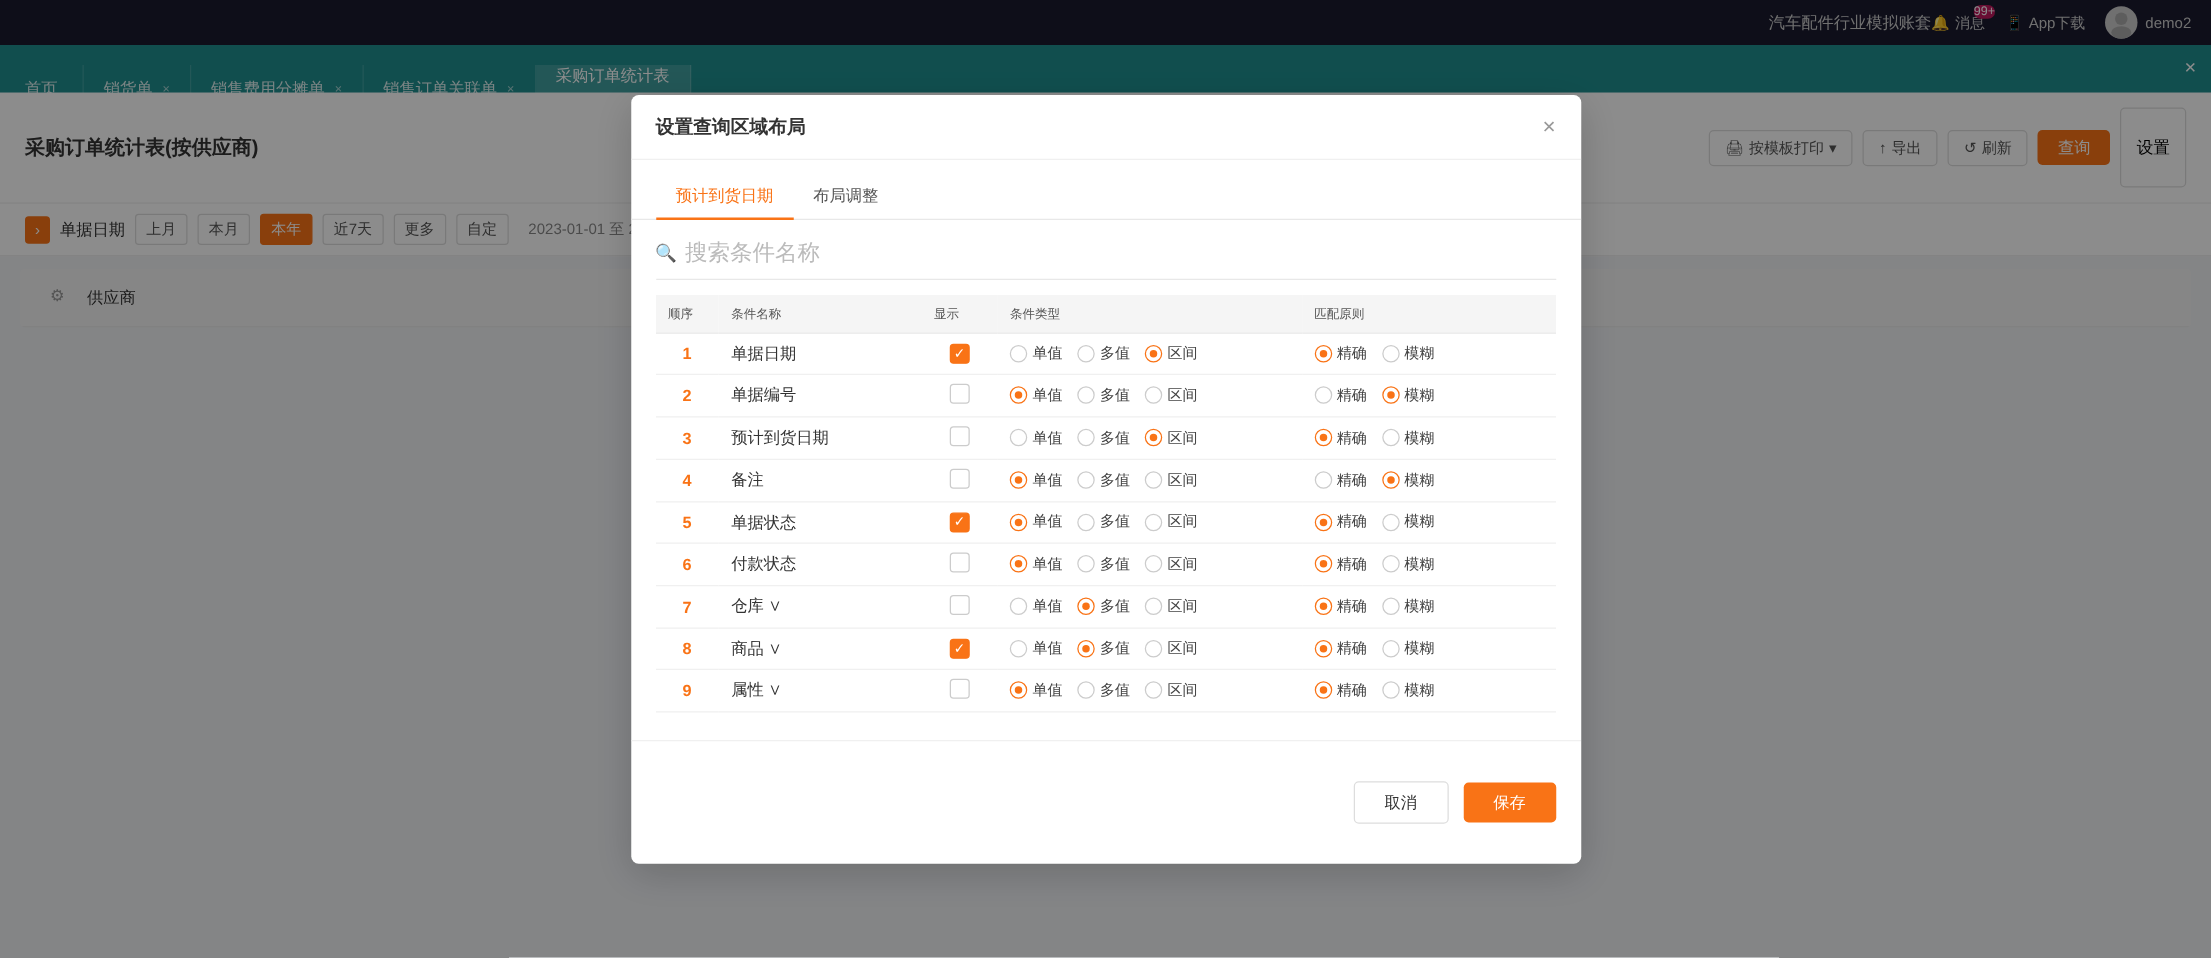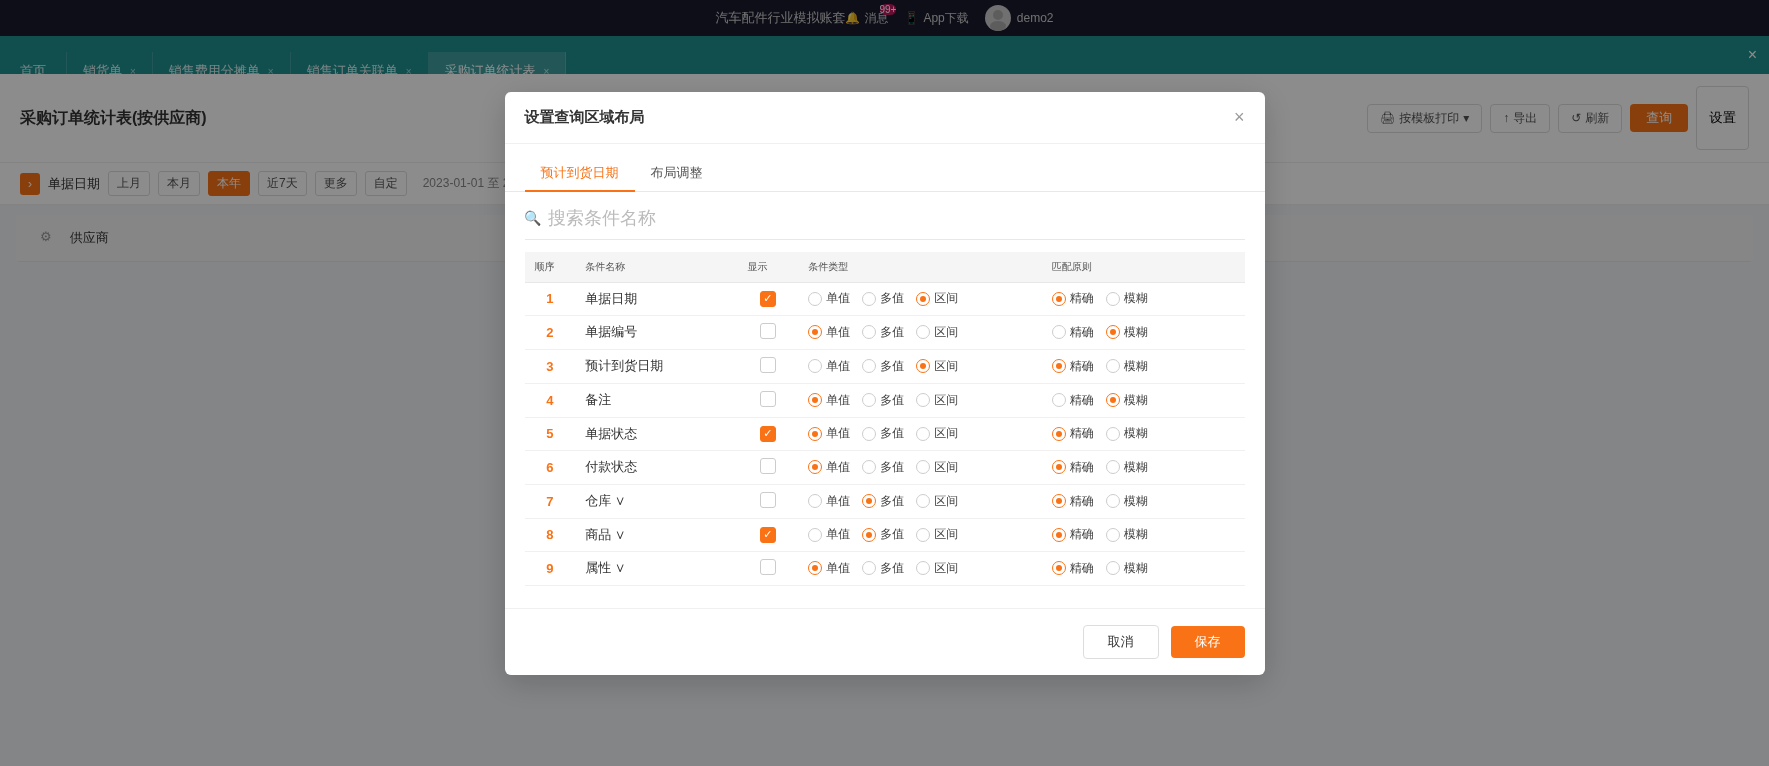--- a/index.html
+++ b/index.html
@@ -4,21 +4,21 @@
   <style>
     * { box-sizing: border-box; margin: 0; padding: 0; }
     body { font-family: 'Microsoft YaHei', Arial, sans-serif; font-size: 13px; background: #f0f2f5; overflow: hidden; }
 
     
     .top-bar {
       background: #1a1a2e;
       height: 36px;
       display: flex;
       align-items: center;
-      justify-content: center;
+      justify-content: flex-end;
       padding: 0 16px;
       color: #ccc;
       font-size: 12px;
     }
     .top-bar-left { color: #ccc; font-size: 13px; }
     .top-bar-right { display: flex; align-items: center; gap: 16px; }
     .notification-btn { display: flex; align-items: center; gap: 4px; cursor: pointer; position: relative; }
     .badge { background: #be185d; color: white; font-size: 10px; border-radius: 8px; padding: 0 0; position: absolute; top: -6px; right: -8px; }
     .app-download { display: flex; align-items: center; gap: 4px; cursor: pointer; }
     .user-area { display: flex; align-items: center; gap: 6px; cursor: pointer; }
@@ -41,21 +41,21 @@
       display: flex;
       align-items: center;
       cursor: pointer;
       white-space: nowrap;
       color: rgba(255,255,255,0.85);
       gap: 4px;
       border-right: 1px solid rgba(255,255,255,0.15);
       margin-top: 32px;
     }
     .tab-item.home { padding: 0 20px; }
-    .tab-item.active { background: rgba(255,255,255,0.15); color: white; }
+    .tab-item.active { background: rgba(255,255,255,0.15); color: white; flex-direction: column; }
     .tab-close { font-size: 10px; opacity: 0.7; margin-left: 4px; }
     .tab-bar-close { position: absolute; right: 12px; color: white; cursor: pointer; font-size: 16px; }
 
     
     .page-header {
       background: white;
       padding: 12px 20px;
       display: flex;
       align-items: center;
       justify-content: space-between;
@@ -268,21 +268,21 @@
 
     .table-scroll {
       max-height: 340px;
       overflow-y: auto;
     }
     .table-scroll::-webkit-scrollbar { width: 6px; }
     .table-scroll::-webkit-scrollbar-thumb { background: #ddd; border-radius: 3px; }
 
     
     .dialog-footer {
-      padding: 16px 20px;
+      padding: 32px 20px;
       display: flex;
       align-items: center;
       justify-content: flex-end;
       gap: 12px;
       border-top: 1px solid #f0f0f0;
     }
     .btn-cancel {
       padding: 7px 24px;
       border: 1px solid #ddd;
       background: white;

